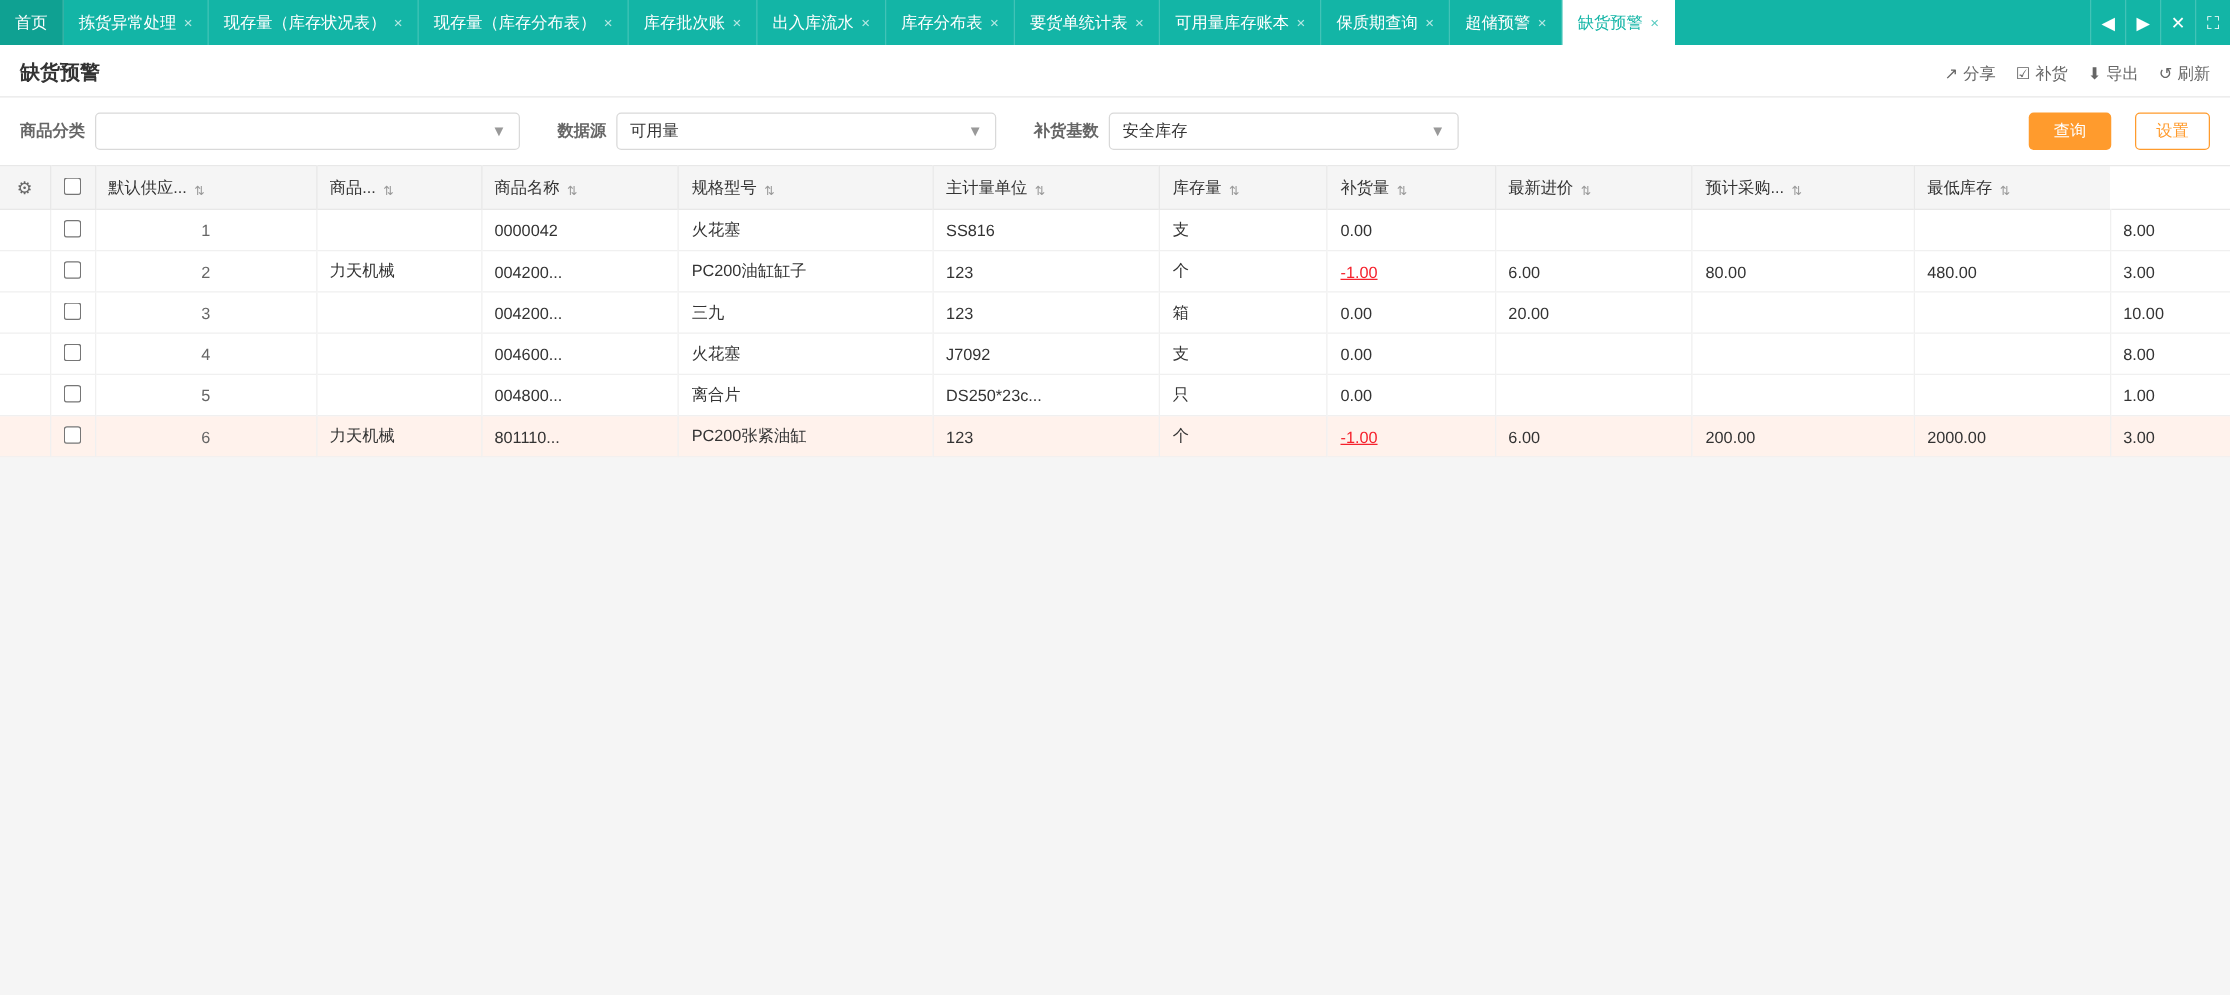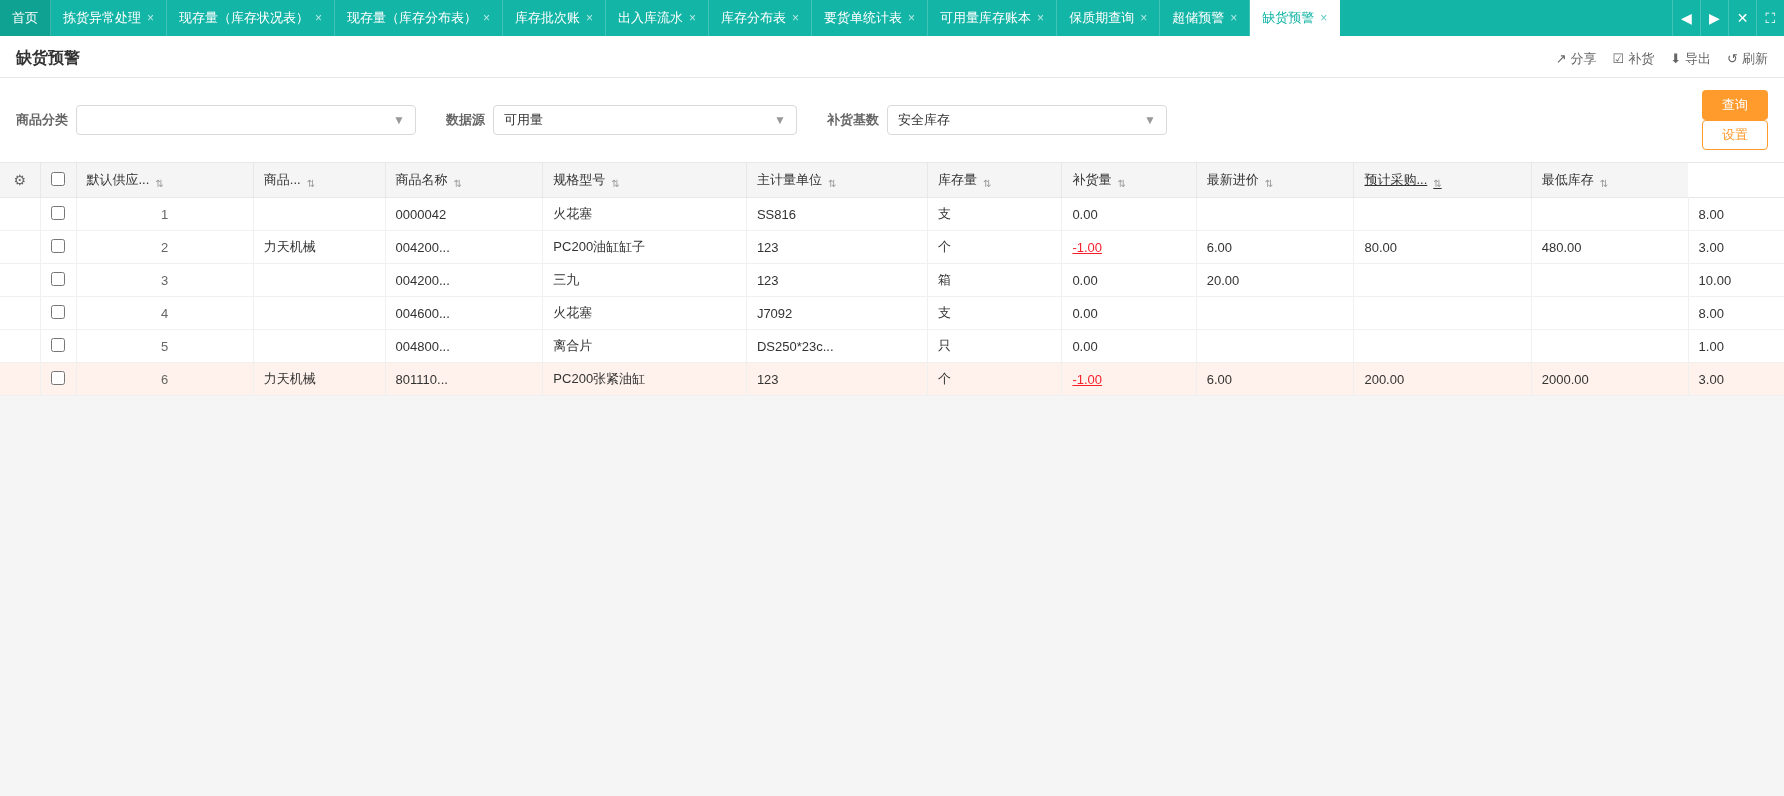--- a/index.html
+++ b/index.html
@@ -309,21 +309,21 @@
     </div>
 
     <div class="filter-item">
       <span class="filter-label">补货基数</span>
       <div class="filter-select" style="width: 280px; text-align: center;">
         <span class="filter-select-value">安全库存</span>
         <span class="filter-select-arrow">▼</span>
       </div>
     </div>
 
-    <div style="margin-left: auto; display: flex; flex-direction: column; gap: 0;">
+    <div style="margin-left: auto; display: flex; gap: 19px;">
       <button class="btn-query">查询</button>
       <button class="btn-settings">设置</button>
     </div>
   </div>
 
   <div class="table-container" style="margin-top: 12px;">
     <table>
       <thead>
         <tr>
           <th style="width: 40px; text-align: center;">
@@ -373,21 +373,21 @@
               <span>补货量</span>
               <span class="sort-icon">⇅</span>
             </div>
           </th>
           <th style="cursor:pointer;">
             <div class="th-content">
               <span>最新进价</span>
               <span class="sort-icon">⇅</span>
             </div>
           </th>
-          <th style="cursor:pointer;text-decoration:underline;">
+          <th style="cursor:pointer;">
             <div class="th-content">
               <span>预计采购...</span>
               <span class="sort-icon">⇅</span>
             </div>
           </th>
           <th style="cursor:pointer;">
             <div class="th-content">
               <span>最低库存</span>
               <span class="sort-icon">⇅</span>
             </div>

